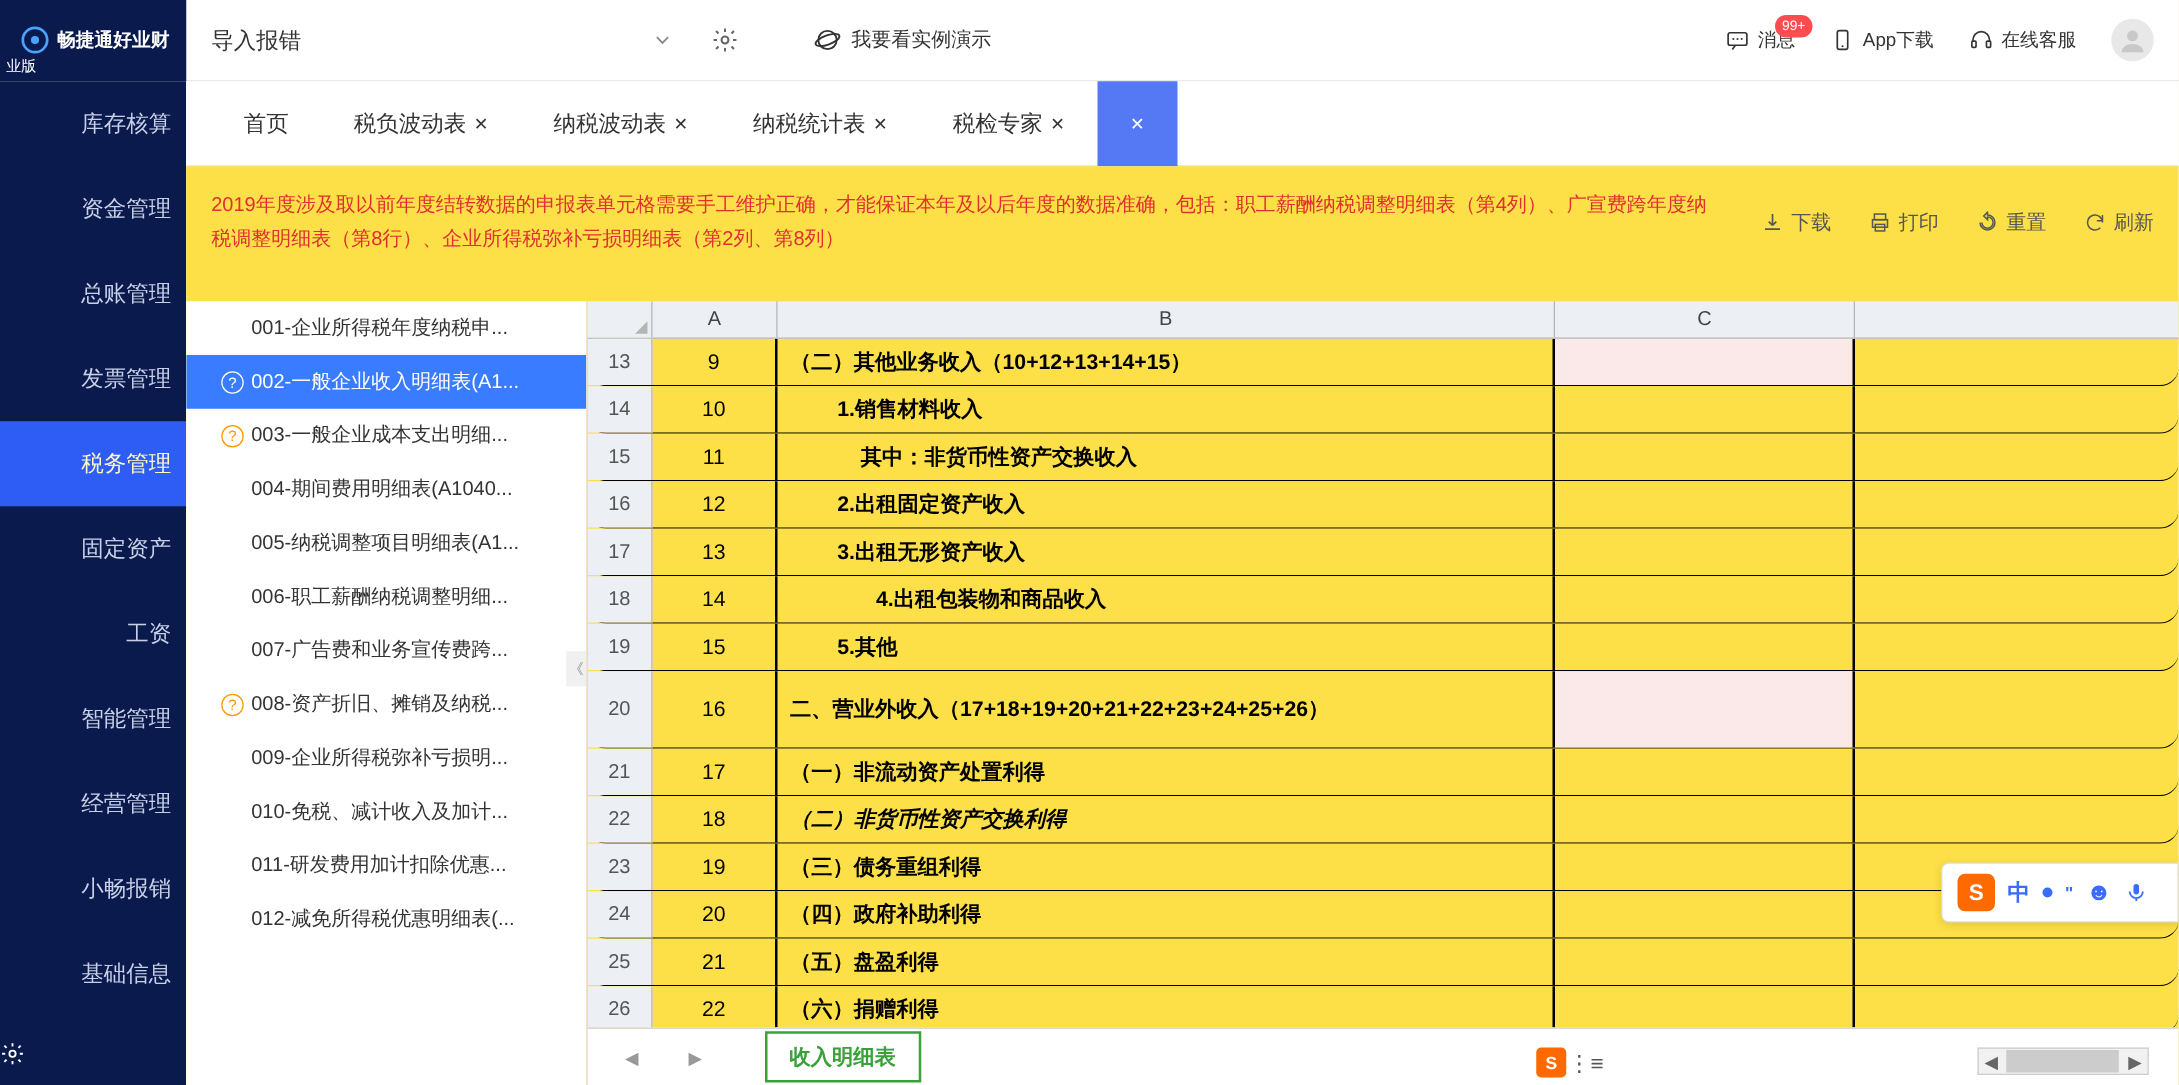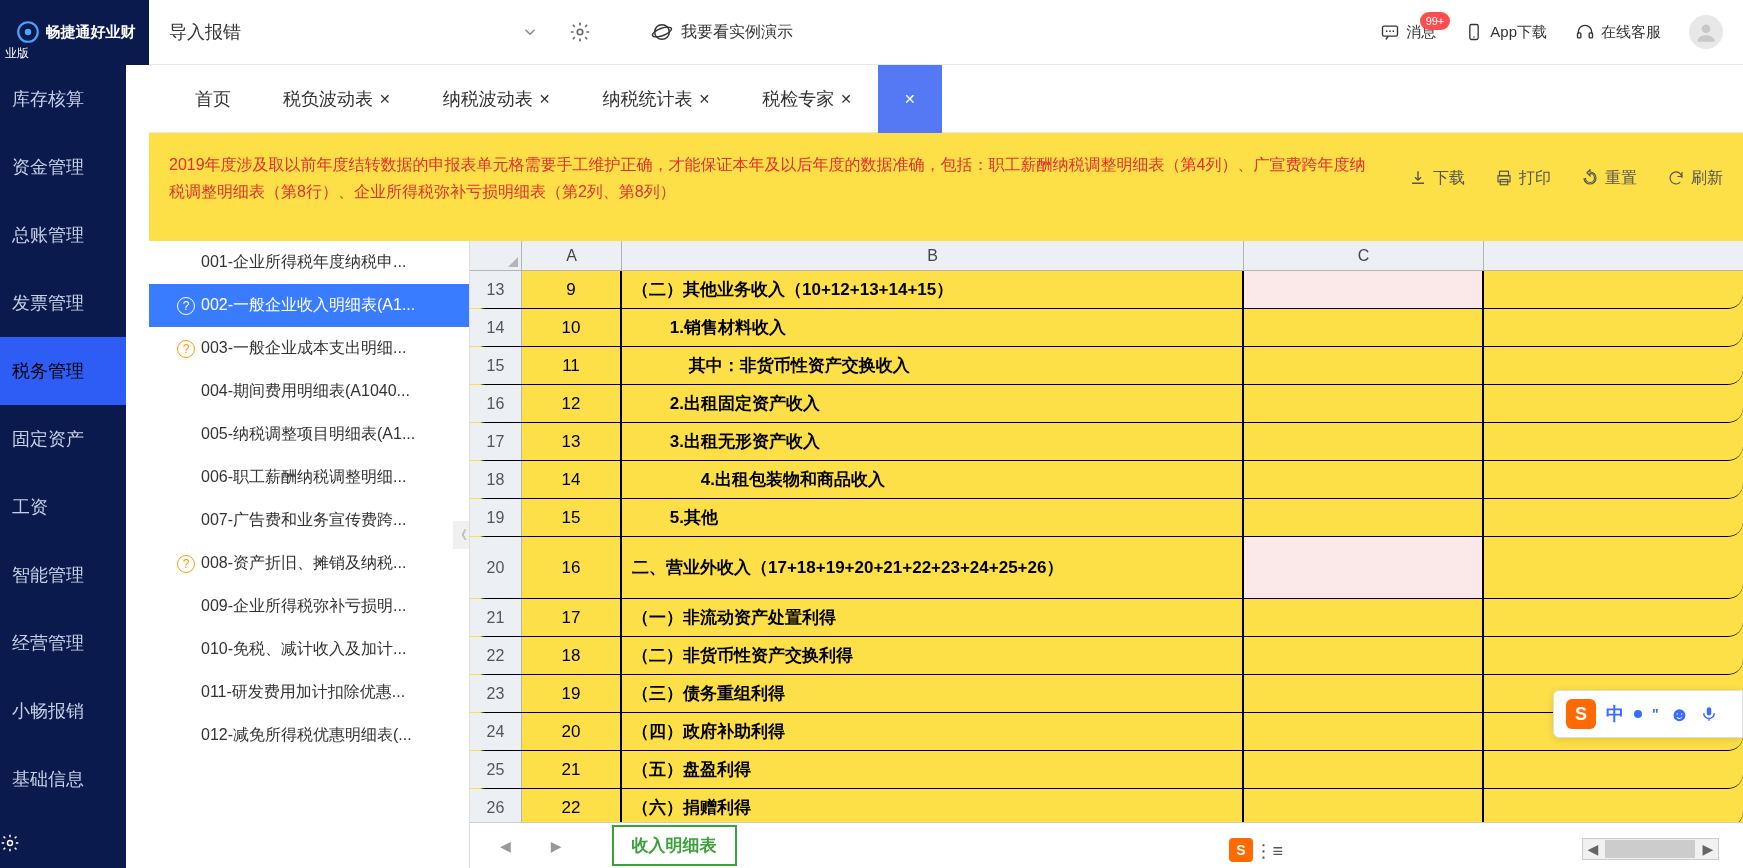--- a/index.html
+++ b/index.html
@@ -17,23 +17,23 @@
 .gear-btn { color: #666; margin-right: 60px; cursor: pointer; }
 .demo-link { display: flex; align-items: center; color: #333; font-size: 16px; }
 .planet-icon { width: 22px; height: 22px; margin-right: 8px; }
 .header-right { display: flex; align-items: center; gap: 28px; padding-right: 20px; }
 .hdr-item { display: flex; align-items: center; gap: 6px; color: #333; font-size: 15px; position: relative; }
 .hdr-icon { width: 20px; height: 20px; }
 .badge { position: absolute; top: -10px; right: -14px; background: #ff4d4f; color: #fff; border-radius: 10px; padding: 0 6px; font-size: 11px; line-height: 18px; }
 .avatar { width: 34px; height: 34px; border-radius: 50%; background: #e8e8e8; display: flex; align-items: center; justify-content: center; }
 
 
-.sidebar { position: absolute; top: 65px; left: 0; width: 126px; bottom: 0; background: #0a1a4d; color: #c8d0e8; }
+.sidebar { position: absolute; top: 65px; left: 0; width: 149px; bottom: 0; background: #0a1a4d; color: #c8d0e8; text-align: right; }
 .sidebar-item { padding: 22px 12px; font-size: 18px; cursor: pointer; }
-.sidebar-item.active { background: #2e5df6; color: #000000; }
+.sidebar-item.active { background: #2e5df6; color: #fef9c3; }
 .sidebar-gear { position: absolute; bottom: 15px; left: 0; right: 0; text-align: center; color: #fff; font-size: 18px; }
 
 
 .main { position: absolute; top: 65px; left: 149px; right: 0; bottom: 0; background: #f2f4fa; }
 
 
 .tabbar { height: 68px; background: #fff; display: flex; align-items: center; border-bottom: 1px solid #e8e8e8; padding-left: 20px; }
 .tab { padding: 0 26px; height: 68px; line-height: 68px; font-size: 18px; color: #333; display: flex; align-items: center; gap: 6px; }
 .tab.active { background: #5578f5; color: #fff; }
 .tab-close { font-size: 14px; cursor: pointer; }
@@ -374,21 +374,21 @@
             </div>
             <div class="sheet-row normal">
               <div class="rownum">21</div>
               <div class="cell a">17</div>
               <div class="cell b" style="white-space: pre;">（一）非流动资产处置利得</div>
               <div class="cell c"></div>
             </div>
             <div class="sheet-row normal">
               <div class="rownum">22</div>
               <div class="cell a">18</div>
-              <div class="cell b" style="white-space: pre;">（二）非货币性资产交换利得</div>
+              <div class="cell b" style="white-space: pre; font-style: italic;">（二）非货币性资产交换利得</div>
               <div class="cell c"></div>
             </div>
             <div class="sheet-row normal">
               <div class="rownum">23</div>
               <div class="cell a">19</div>
               <div class="cell b" style="white-space: pre;">（三）债务重组利得</div>
               <div class="cell c"></div>
             </div>
             <div class="sheet-row normal">
               <div class="rownum">24</div>

